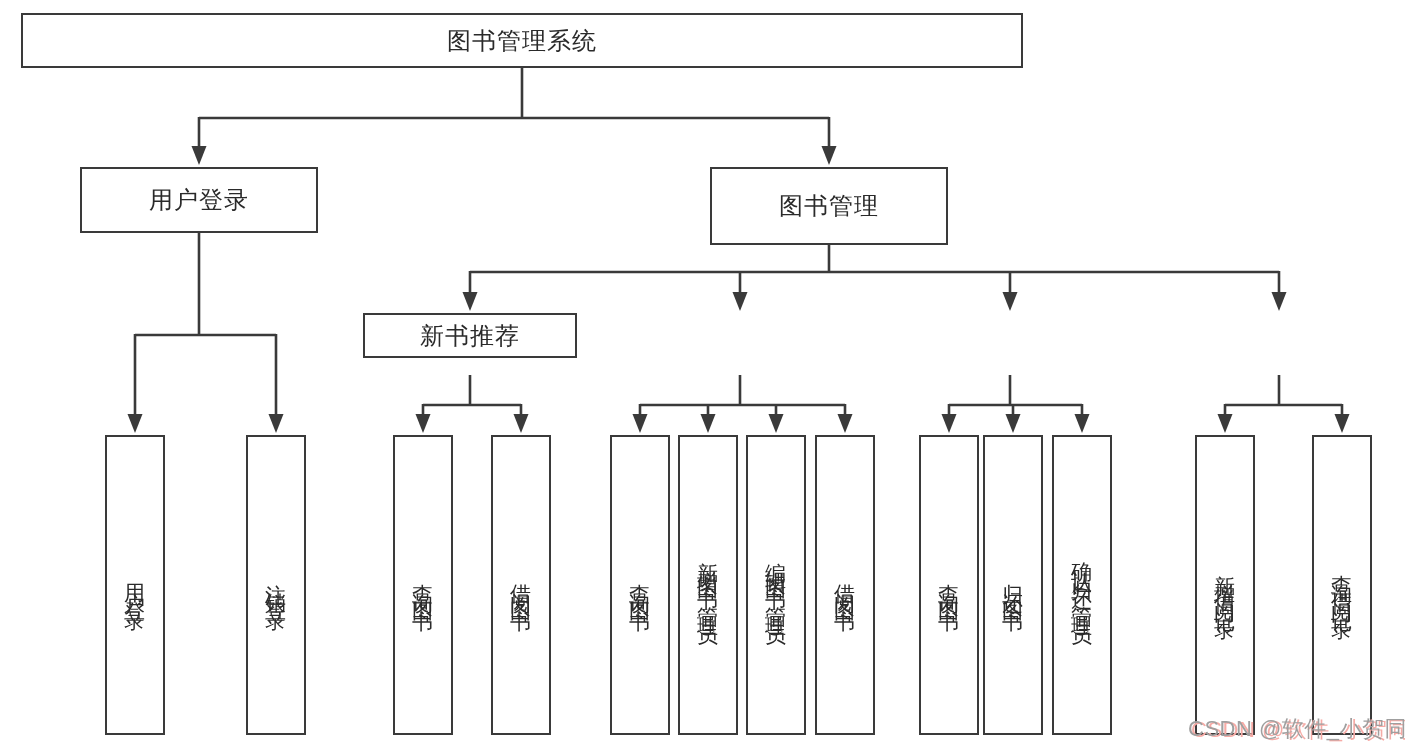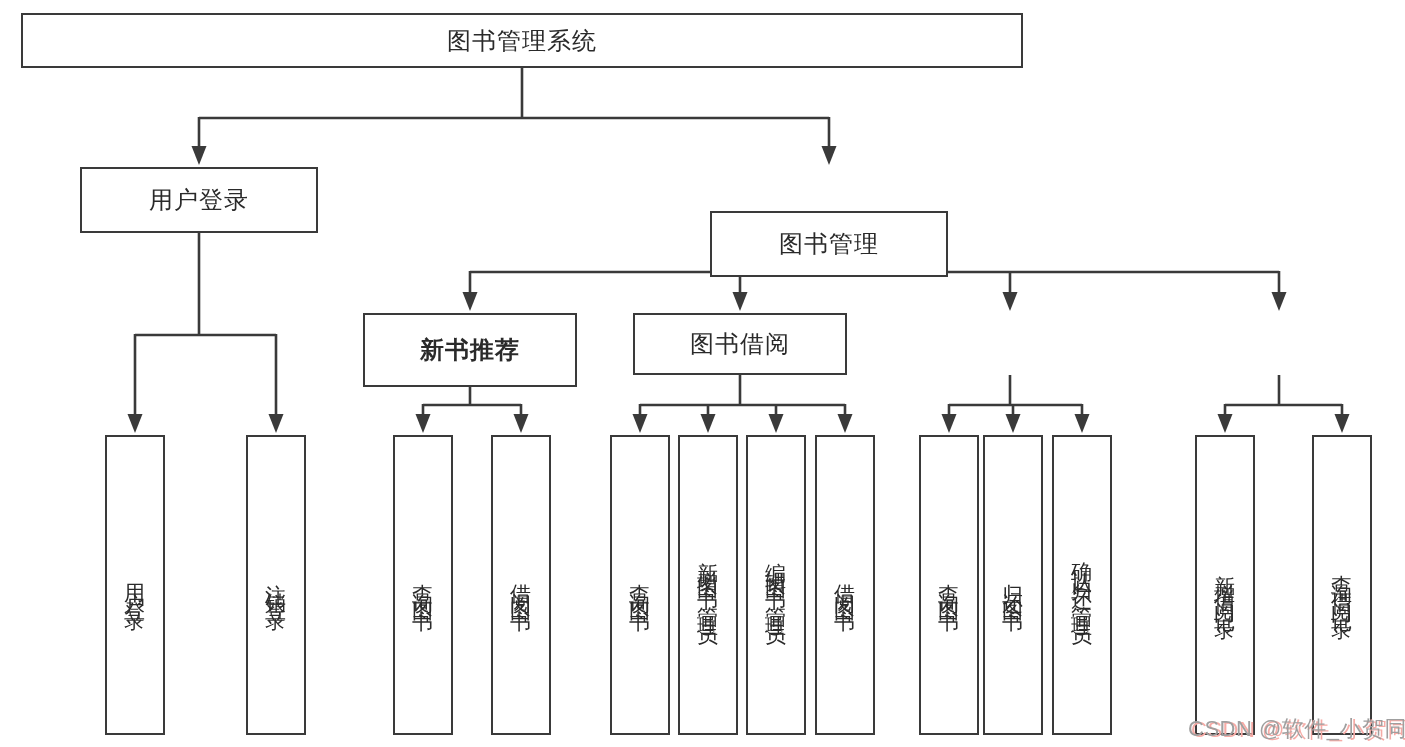--- a/index.html
+++ b/index.html
@@ -99,29 +99,26 @@
     </g>
   </svg>
 
   <div class="node hbox" style="left:21px; top:13px; width:1002px; height:55px;">
     <span>图书管理系统</span>
   </div>
 
   <div class="node hbox" style="left:80px; top:167px; width:238px; height:66px;">
     <span>用户登录</span>
   </div>
-  <div class="node hbox" style="left:710px; top:167px; width:238px; height:66px;margin-top:44px;">
+  <div class="node hbox" style="left:710px; top:167px; width:238px; height:78px;">
     <span>图书管理</span>
   </div>
 
-  <div class="node hbox" style="left:363px; top:313px; width:214px; height:74px;font-weight:bold;">
+  <div class="node hbox" style="left:363px; top:313px; width:214px; height:45px;">
     <span>新书推荐</span>
-  </div>
-  <div class="node hbox" style="left:633px; top:313px; width:214px; height:62px;">
-    <span>图书借阅</span>
   </div>
 
   <div class="node vbox" style="left:105px;">
     <span class="vtext">用户登录</span>
   </div>
   <div class="node vbox" style="left:246px;">
     <span class="vtext">注销登录</span>
   </div>
 
   <div class="node vbox" style="left:393px;">

